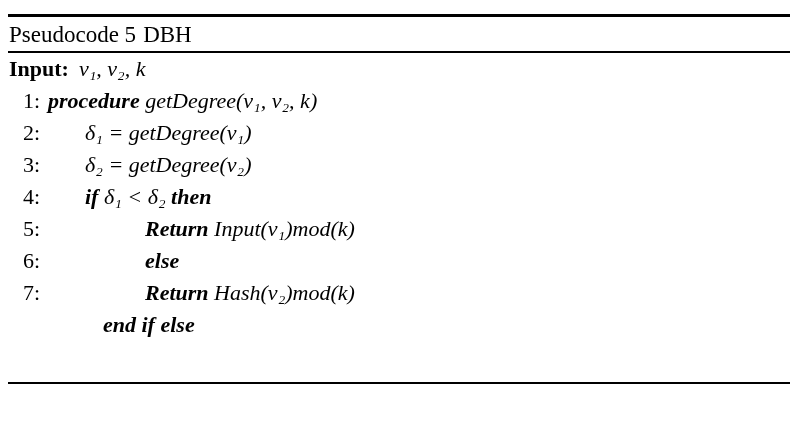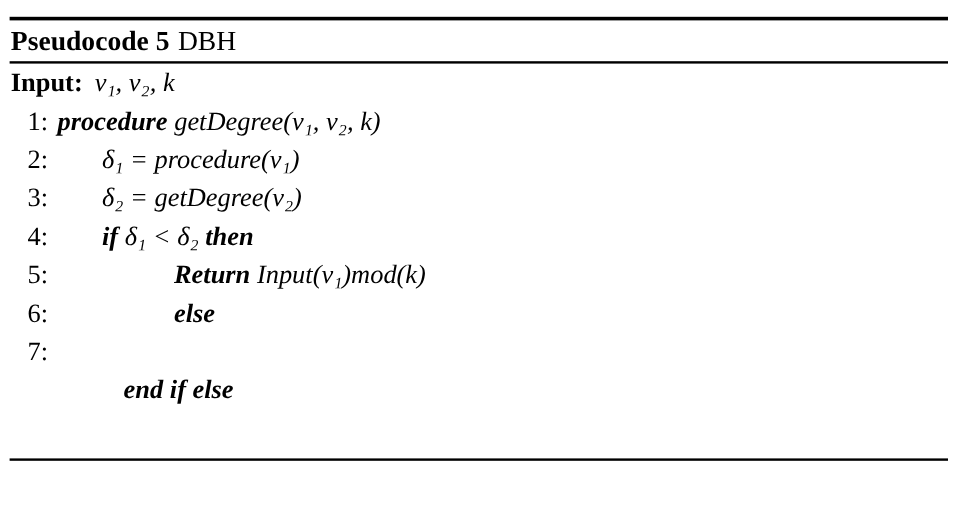--- a/index.html
+++ b/index.html
@@ -23,21 +23,21 @@
   .rule-thin {
     height: 2px;
     background: #000000;
   }
   .algo-title {
     font-size: 23px;
     line-height: 33px;
     padding: 1px 0 0 1px;
     white-space: nowrap;
   }
-  .algo-title .bold { font-weight: bold; }
+  .algo-title .bold { font-weight: normal; }
   .algo-title .regular { font-weight: normal; margin-left: 7px; }
   .io-section {
     padding-top: 0;
   }
   .io-row {
     font-size: 22px;
     line-height: 32px;
     white-space: nowrap;
     padding-left: 1px;
   }
@@ -83,40 +83,41 @@
     </div>
   </div>
 
   <div class="code-lines">
       <div class="code-row">
         <span class="line-num">1:</span>
         <span class="line-content" style="padding-left: 0px;"><span class="bold">procedure </span><span class="italic">getDegree(v₁, v₂, k)</span></span>
       </div>
       <div class="code-row">
         <span class="line-num">2:</span>
-        <span class="line-content" style="padding-left: 37px;"><span class="italic">δ₁ = procedure(v₁)</span></span>
+        <span class="line-content" style="padding-left: 37px;"><span class="italic">δ₁ = getDegree(v₁)</span></span>
       </div>
       <div class="code-row">
         <span class="line-num">3:</span>
         <span class="line-content" style="padding-left: 37px; font-family: Liberation Serif, serif;"><span class="italic">δ₂ = getDegree(v₂)</span></span>
       </div>
       <div class="code-row">
         <span class="line-num">4:</span>
         <span class="line-content" style="padding-left: 37px;"><span class="bold">if </span><span class="italic">δ₁ &lt; δ₂</span><span class="bold"> then</span></span>
       </div>
       <div class="code-row">
         <span class="line-num">5:</span>
         <span class="line-content" style="padding-left: 97px;"><span class="bold">Return </span><span class="italic">Input(v₁)mod(k)</span></span>
       </div>
       <div class="code-row">
         <span class="line-num">6:</span>
         <span class="line-content" style="padding-left: 97px;"><span class="bold">else</span></span>
       </div>
       <div class="code-row">
         <span class="line-num">7:</span>
+        <span class="line-content" style="padding-left: 97px;"><span class="bold">Return </span><span class="italic">Hash(v₂)mod(k)</span></span>
       </div>
       <div class="code-row">
         <span class="line-num"></span>
         <span class="line-content" style="padding-left: 55px;"><span class="bold">end if else</span></span>
       </div>
     </div>
 
   <div class="bottom-rule-wrap">
     <div class="rule-thin"></div>
   </div>

